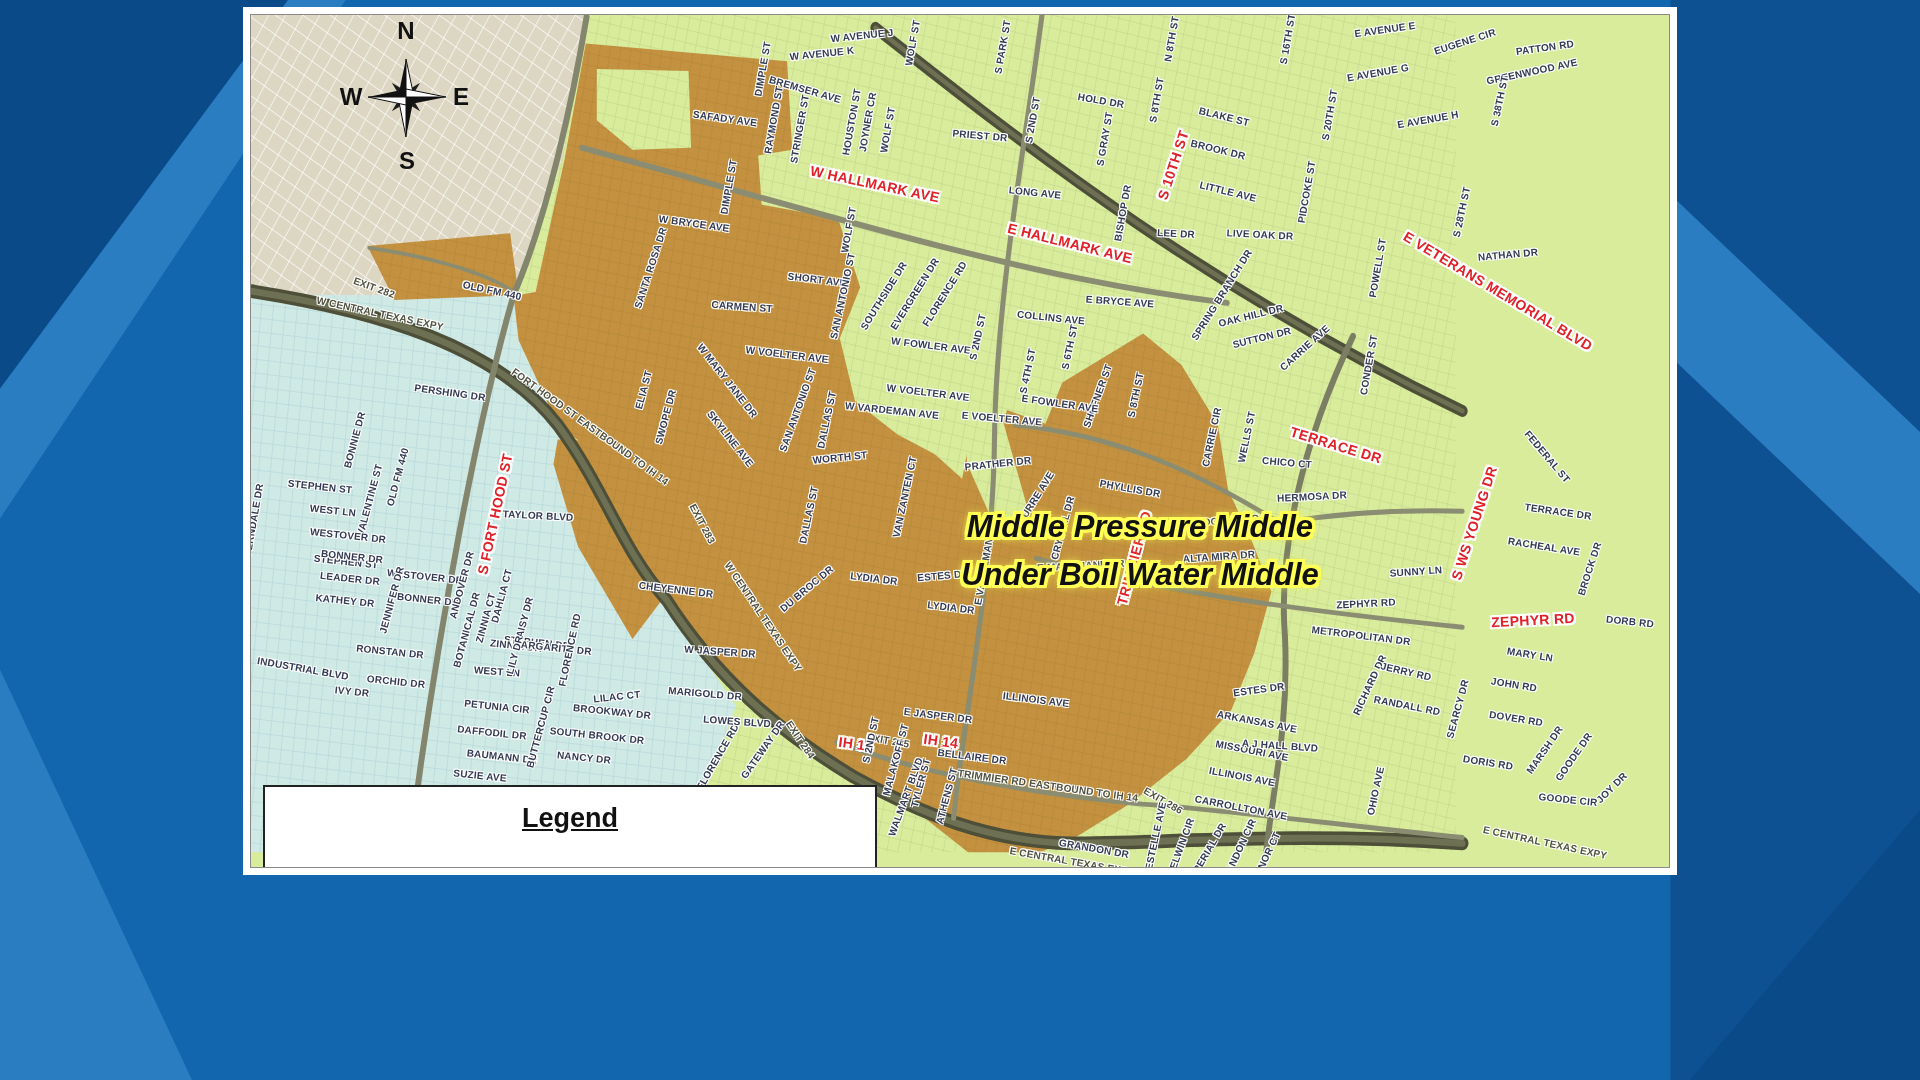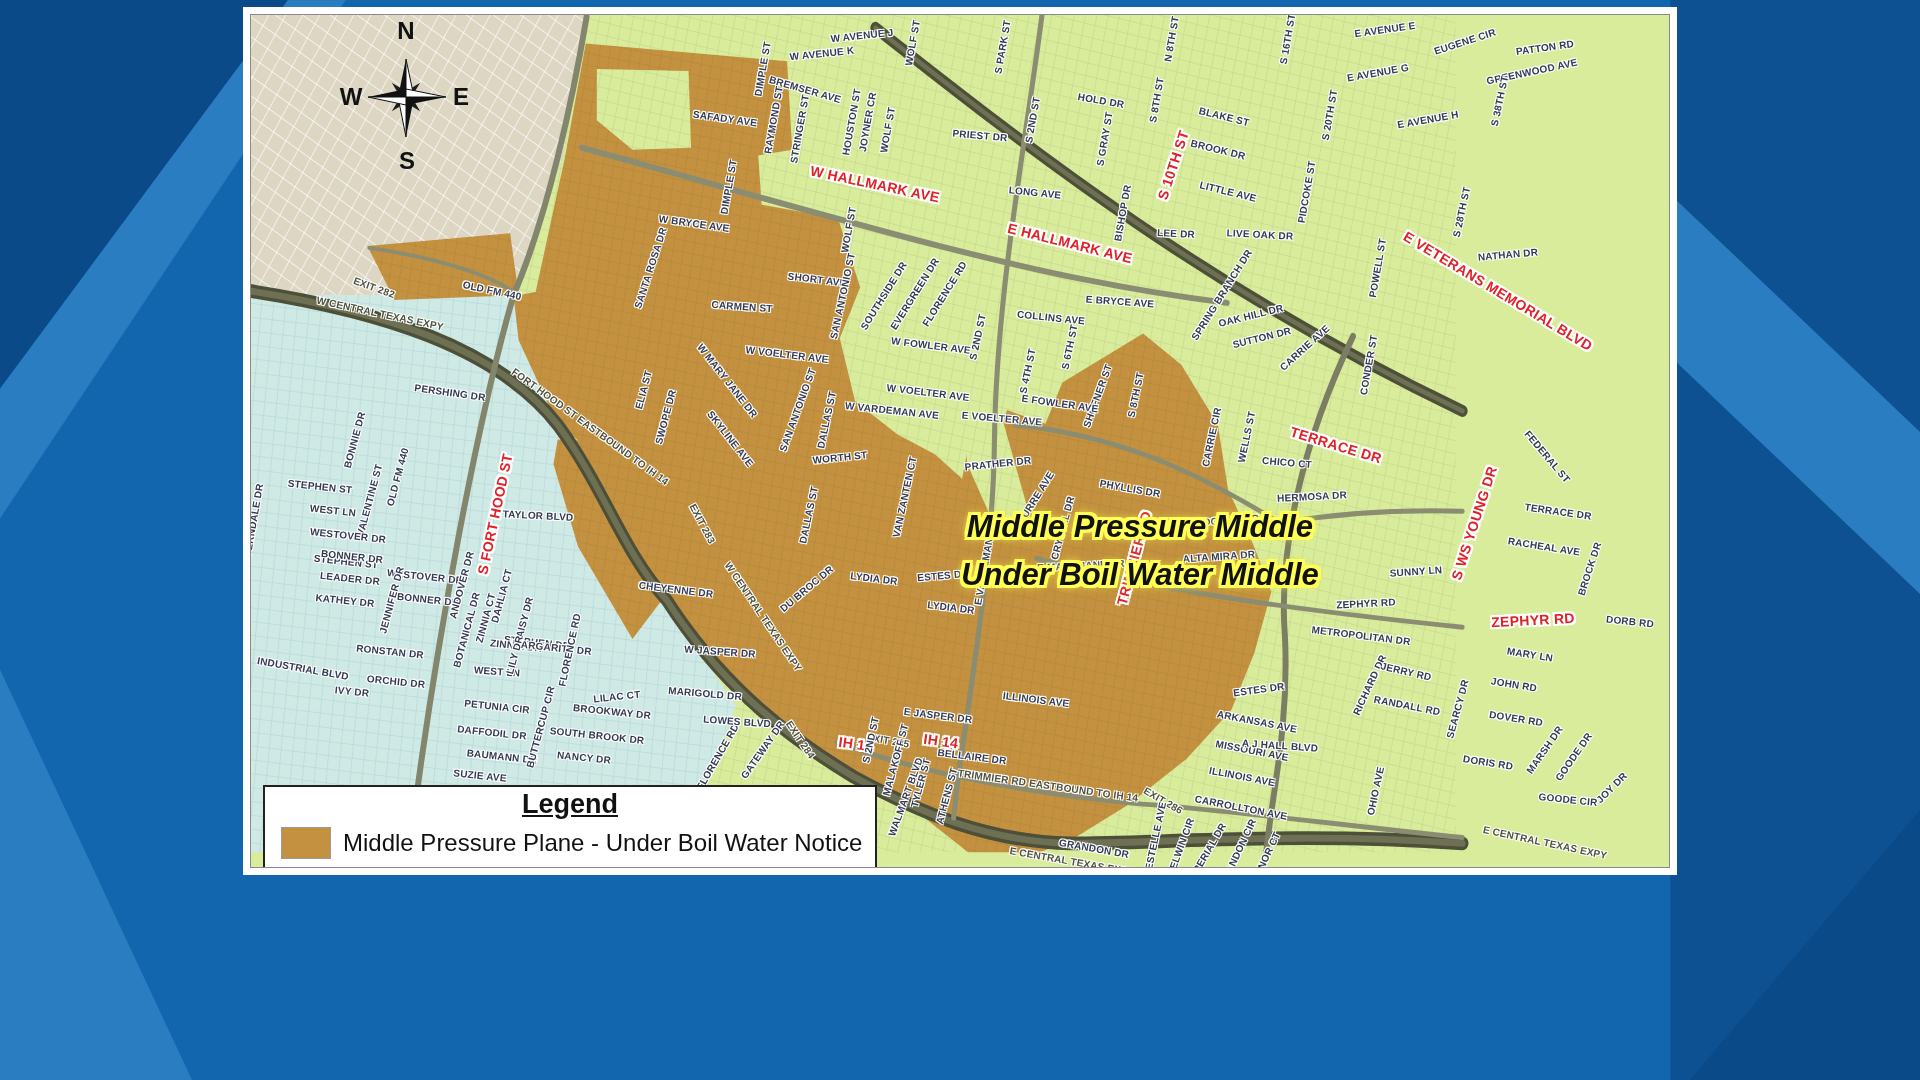--- a/index.html
+++ b/index.html
@@ -29,21 +29,21 @@
   .cp-letter{position:absolute;font-weight:bold;font-size:24px;color:#111;transform:translate(-50%,-50%);}
 
   #notice{position:absolute;left:629px;top:488px;width:520px;text-align:center;
     font-style:italic;font-weight:bold;font-size:31px;color:#111;line-height:1.55;
     text-shadow:-3px -3px 0 #ffff55,3px -3px 0 #ffff55,-3px 3px 0 #ffff55,3px 3px 0 #ffff55,
       -3px 0 0 #ffff55,3px 0 0 #ffff55,0 -3px 0 #ffff55,0 3px 0 #ffff55,0 0 7px #ffff55,0 0 12px #ffff55;}
 
   #legend{position:absolute;left:12px;top:770px;width:610px;height:81px;background:#fff;
     border:2px solid #222;}
   #legend-title{text-align:center;font-size:27px;font-weight:bold;text-decoration:underline;
-    color:#111;margin-top:2px;}
+    color:#111;margin-top:16px;}
   #legend-row{display:flex;align-items:center;gap:12px;margin:7px 0 0 16px;}
   #legend-swatch{width:48px;height:30px;border:1px solid #9a9a9a;flex:0 0 auto;}
   #legend-item{font-size:24px;color:#111;}
 </style>
 </head>
 <body>
 
 <div class="bgshape" id="bg-dark-tl"></div>
 <div class="bgshape" id="bg-band-tl"></div>
 <div class="bgshape" id="bg-light-bl"></div>
@@ -323,20 +323,16 @@
       <span class="cp-letter" style="left:56px;top:126px;">S</span>
     </div>
 
     <div id="notice" style="color: rgb(17, 17, 17);">
       <div>Middle Pressure Middle</div>
       <div>Under Boil Water Middle</div>
     </div>
 
     <div id="legend">
       <div id="legend-title">Legend</div>
-      <div id="legend-row">
-        <div id="legend-swatch" style="background: rgb(195, 145, 63);"></div>
-        <div id="legend-item">Middle Pressure Plane - Under Boil Water Notice</div>
-      </div>
     </div>
 
   </div>
 </div>
 
 </body></html>

